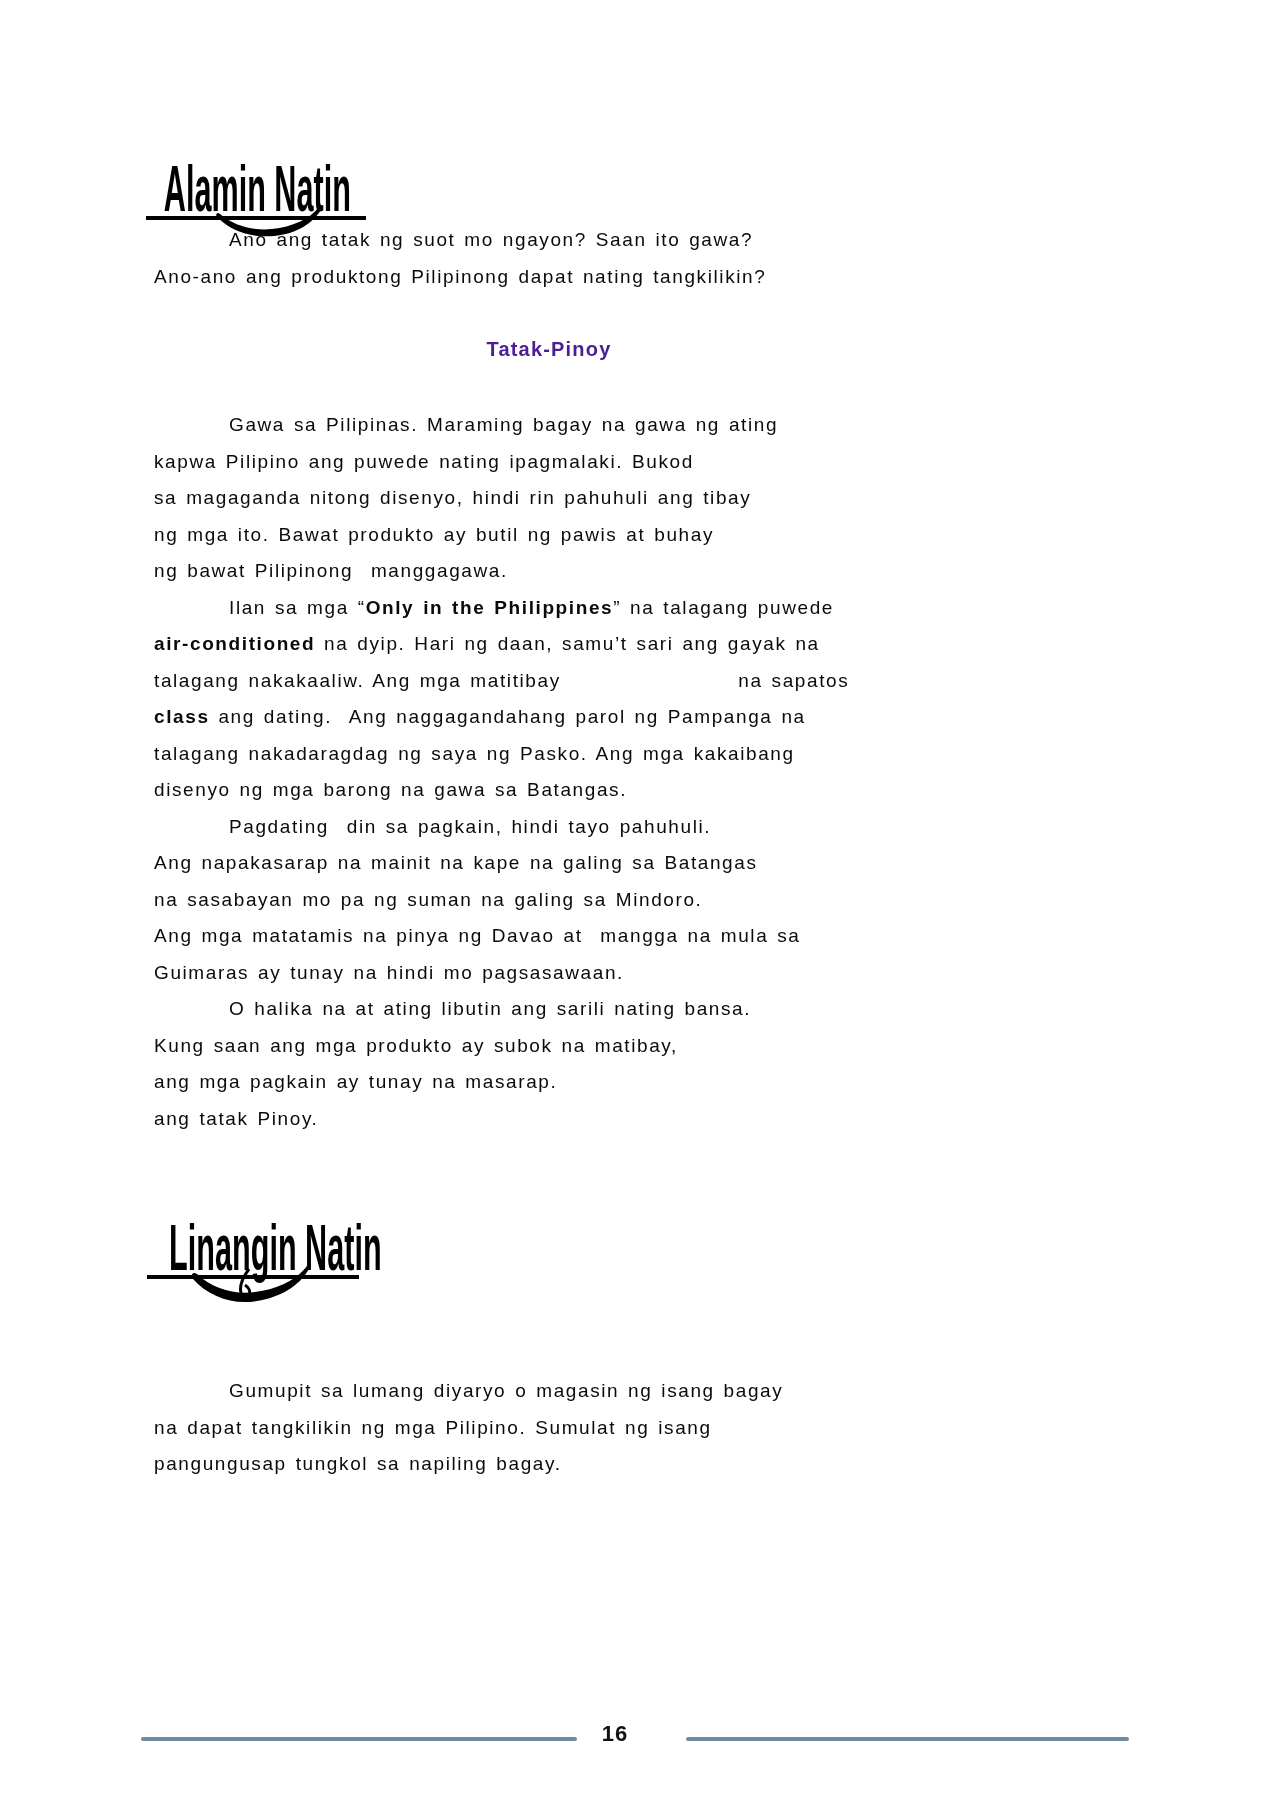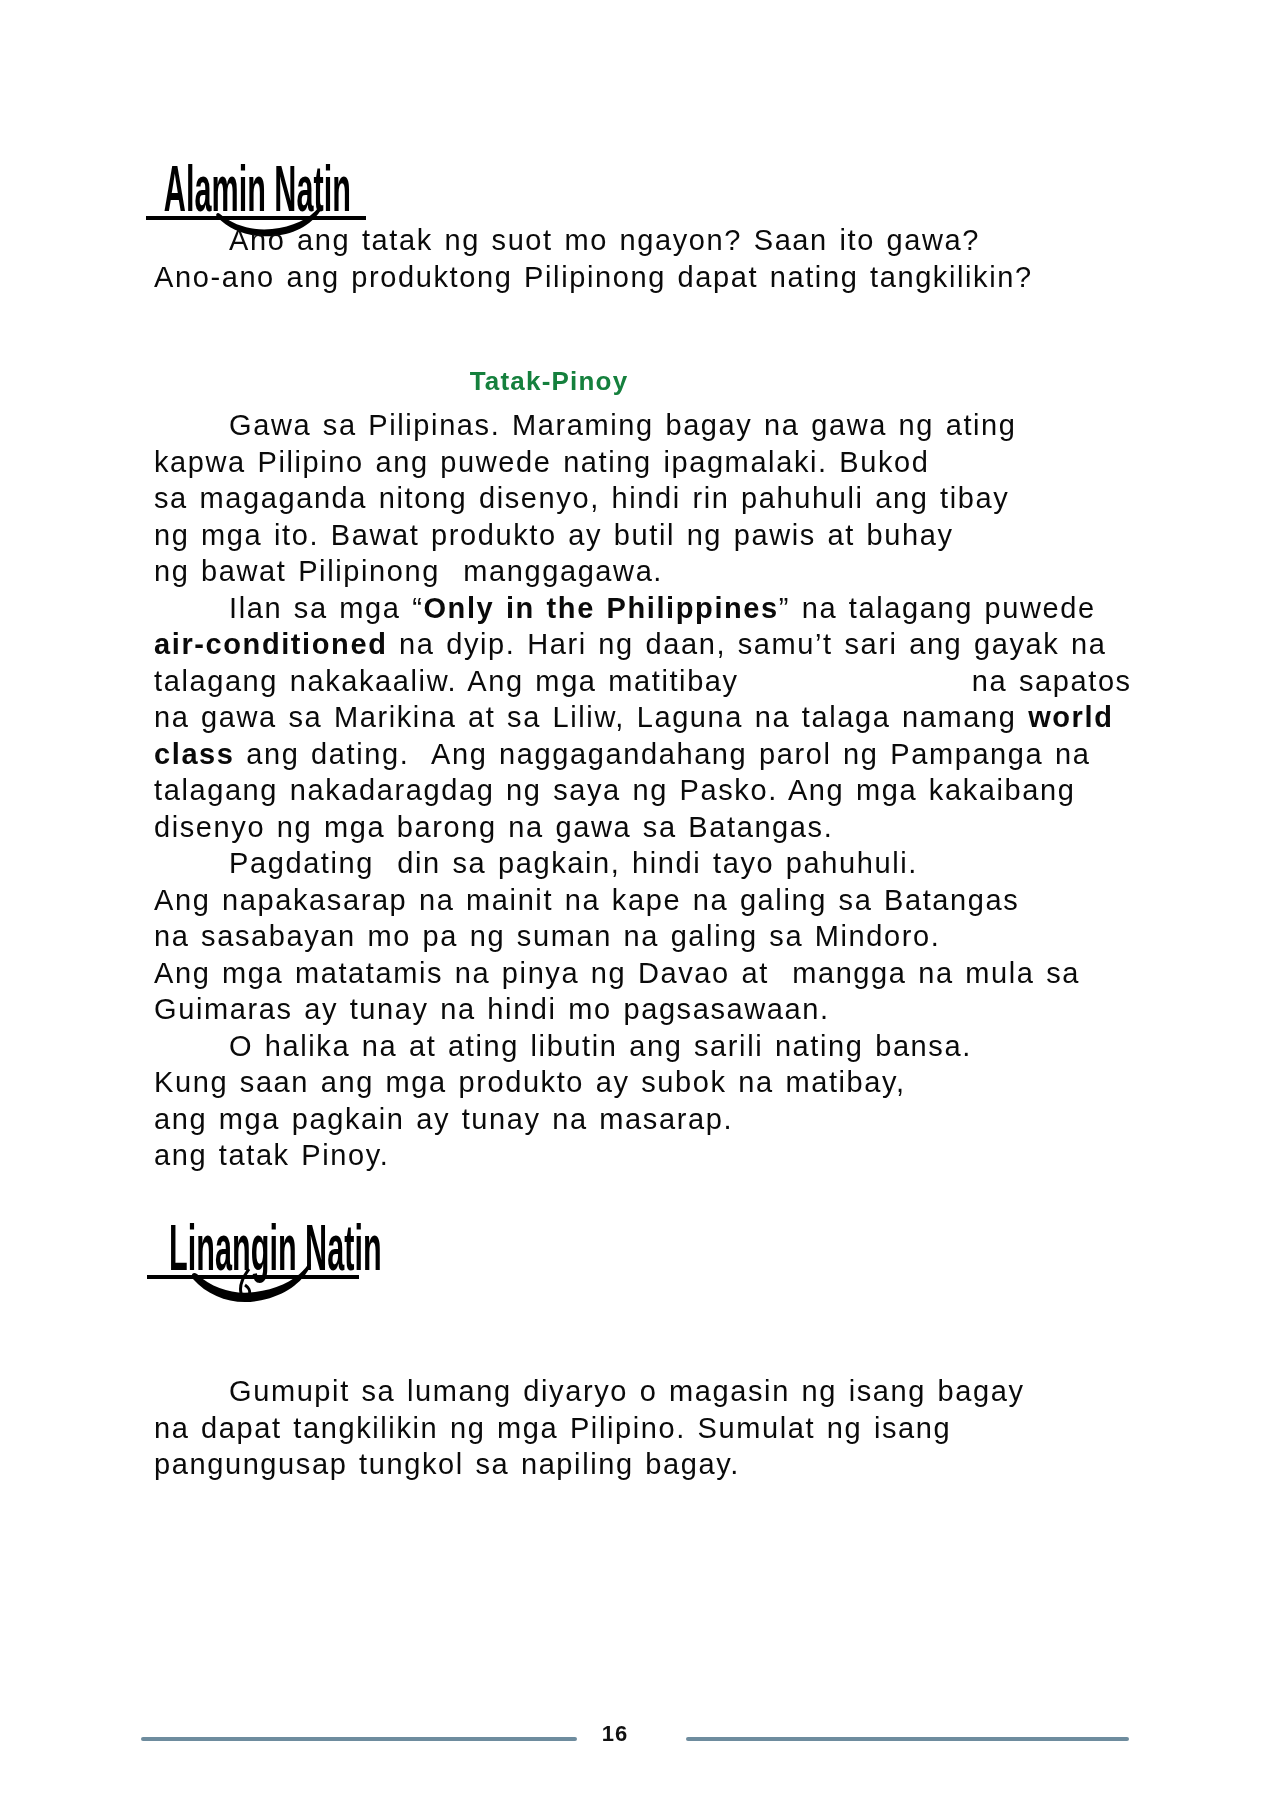--- a/index.html
+++ b/index.html
@@ -9,21 +9,21 @@
     height:1800px;
     background:#ffffff;
     font-family:"Liberation Sans", sans-serif;
     color:#0a0a0a;
     overflow:hidden;
   }
   
   .textblock{position:absolute;left:154px;width:1040px;}
   .tline{
     white-space:pre;
-    font-size:29px;
+    font-size:19px;
     line-height:36.5px;
     letter-spacing:1.6px;
     word-spacing:2px;
     color:#0a0a0a;
   }
   .tline .b{font-weight:bold;}
   .tline.indent{padding-left:75px;}
   
   .head-wrap{
     position:absolute;
@@ -44,24 +44,23 @@
     color:#000;
   }
   .swash{position:absolute;}
   
   .center-head{
     position:absolute;
     left:154px;
     width:790px;
     text-align:center;
     font-weight:bold;
-    font-size:26px;
+    font-size:20px;
     letter-spacing:1.2px;
-    color:#15803d;
-    margin-top:28px;
+    color:#4c1d95;
   }
   
   .rule{
     position:absolute;
     height:4px;
     background:var(--rule,#6e8c9e);
     border-radius:2px;
   }
   .page-number{
     position:absolute;
@@ -94,21 +93,20 @@
 
   <div class="textblock" style="top:407px;">
       <div class="tline indent"><span>Gawa sa Pilipinas. Maraming bagay na gawa ng ating</span></div>
       <div class="tline"><span>kapwa Pilipino ang puwede nating ipagmalaki. Bukod</span></div>
       <div class="tline"><span>sa magaganda nitong disenyo, hindi rin pahuhuli ang tibay</span></div>
       <div class="tline"><span>ng mga ito. Bawat produkto ay butil ng pawis at buhay</span></div>
       <div class="tline"><span>ng bawat Pilipinong  manggagawa.</span></div>
       <div class="tline indent"><span>Ilan sa mga “</span><span class="b">Only in the Philippines</span><span>” na talagang puwede</span></div>
       <div class="tline"><span class="b">air-conditioned</span><span> na dyip. Hari ng daan, samu’t sari ang gayak na</span></div>
       <div class="tline"><span>talagang nakakaaliw. Ang mga matitibay                    na sapatos</span></div>
-      <div class="tline"><span>na gawa sa Marikina at sa Liliw, Laguna na talaga namang </span><span class="b">world</span></div>
       <div class="tline"><span class="b">class</span><span> ang dating.  Ang naggagandahang parol ng Pampanga na</span></div>
       <div class="tline"><span>talagang nakadaragdag ng saya ng Pasko. Ang mga kakaibang</span></div>
       <div class="tline"><span>disenyo ng mga barong na gawa sa Batangas.</span></div>
       <div class="tline indent"><span>Pagdating  din sa pagkain, hindi tayo pahuhuli.</span></div>
       <div class="tline"><span>Ang napakasarap na mainit na kape na galing sa Batangas</span></div>
       <div class="tline"><span>na sasabayan mo pa ng suman na galing sa Mindoro.</span></div>
       <div class="tline"><span>Ang mga matatamis na pinya ng Davao at  mangga na mula sa</span></div>
       <div class="tline"><span>Guimaras ay tunay na hindi mo pagsasawaan.</span></div>
       <div class="tline indent"><span>O halika na at ating libutin ang sarili nating bansa.</span></div>
       <div class="tline"><span>Kung saan ang mga produkto ay subok na matibay,</span></div>

